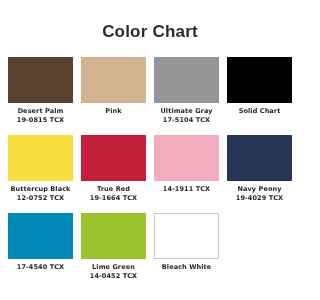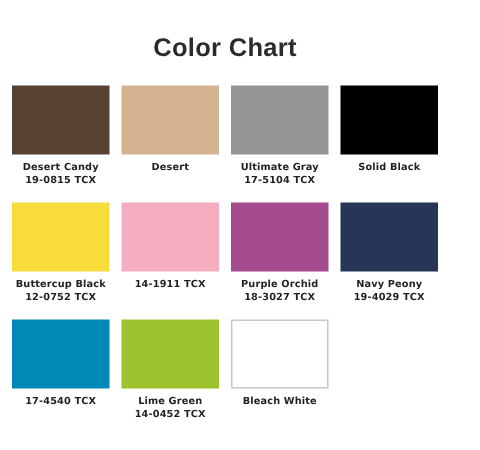--- a/index.html
+++ b/index.html
@@ -88,61 +88,61 @@
 <body>
 
 <div id="page">
 
   <div id="chart-title">Color Chart</div>
 
   <div id="swatch-grid">
       <div class="swatch-cell">
         <div class="swatch-chip" style="background-color: rgb(87, 66, 49);"></div>
         <div class="swatch-caption">
-          <span class="swatch-name">Desert Candy</span>
+          <span class="swatch-name">Desert Palm</span>
           <span class="swatch-code">19-0815 TCX</span>
         </div>
       </div>
       <div class="swatch-cell">
         <div class="swatch-chip" style="background-color: rgb(212, 179, 145);"></div>
         <div class="swatch-caption">
-          <span class="swatch-name">Desert</span>
+          <span class="swatch-name">Pink</span>
         </div>
       </div>
       <div class="swatch-cell">
         <div class="swatch-chip" style="background-color: rgb(147, 149, 151);"></div>
         <div class="swatch-caption">
           <span class="swatch-name">Ultimate Gray</span>
           <span class="swatch-code">17-5104 TCX</span>
         </div>
       </div>
       <div class="swatch-cell">
         <div class="swatch-chip" style="background-color: rgb(0, 0, 0);"></div>
         <div class="swatch-caption">
-          <span class="swatch-name">Solid Black</span>
+          <span class="swatch-name">Solid Chart</span>
         </div>
       </div>
       <div class="swatch-cell">
         <div class="swatch-chip" style="background-color: rgb(247, 220, 60);"></div>
         <div class="swatch-caption">
           <span class="swatch-name">Buttercup Black</span>
           <span class="swatch-code">12-0752 TCX</span>
         </div>
       </div>
       <div class="swatch-cell">
+        <div class="swatch-chip" style="background-color: rgb(195, 31, 56);"></div>
+        <div class="swatch-caption">
+          <span class="swatch-name">True Red</span>
+          <span class="swatch-code">19-1664 TCX</span>
+        </div>
+      </div>
+      <div class="swatch-cell">
         <div class="swatch-chip" style="background-color: rgb(244, 174, 191);"></div>
         <div class="swatch-caption">
           <span class="swatch-code">14-1911 TCX</span>
-        </div>
-      </div>
-      <div class="swatch-cell">
-        <div class="swatch-chip" style="background-color: rgb(163, 74, 141);"></div>
-        <div class="swatch-caption">
-          <span class="swatch-name">Purple Orchid</span>
-          <span class="swatch-code">18-3027 TCX</span>
         </div>
       </div>
       <div class="swatch-cell">
         <div class="swatch-chip" style="background-color: rgb(37, 54, 87);"></div>
         <div class="swatch-caption">
           <span class="swatch-name">Navy Peony</span>
           <span class="swatch-code">19-4029 TCX</span>
         </div>
       </div>
       <div class="swatch-cell">

